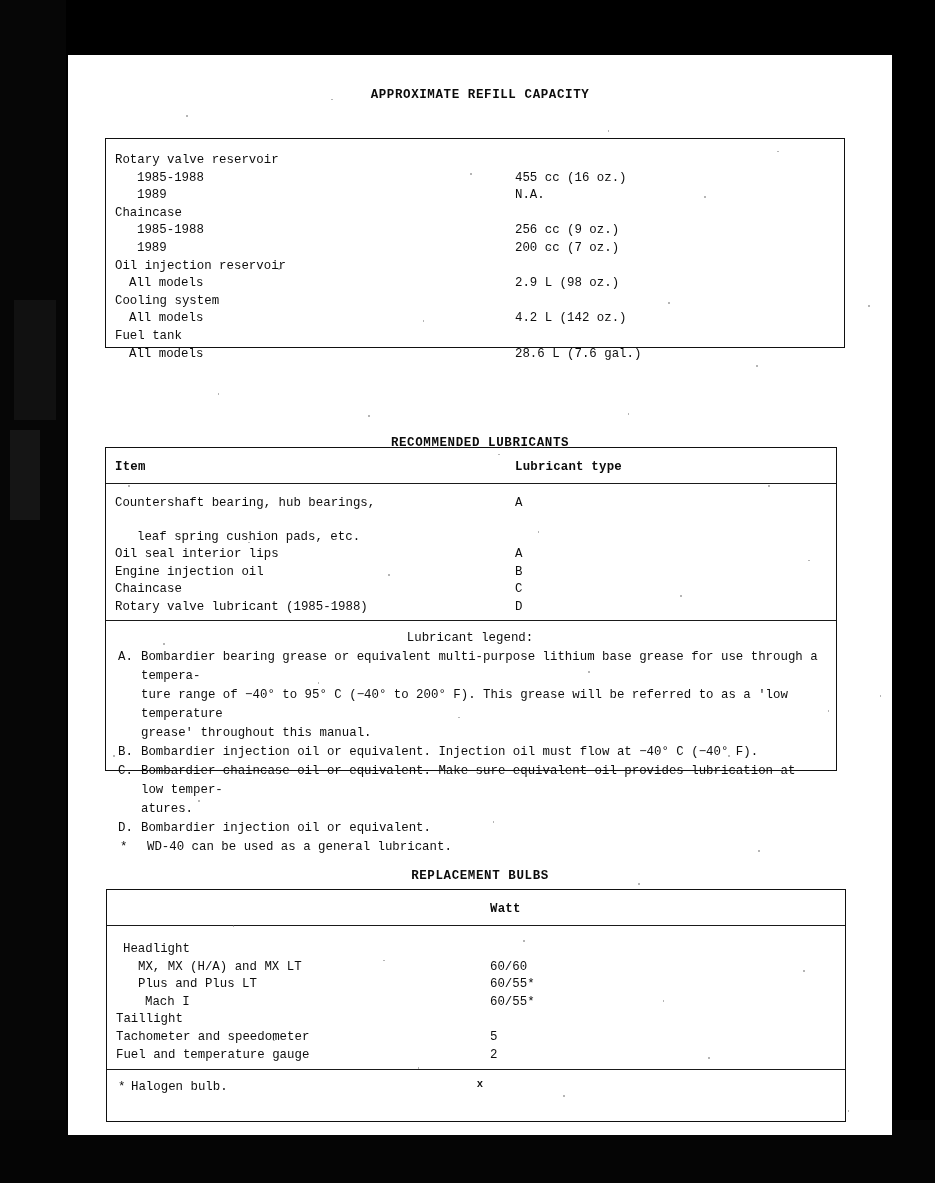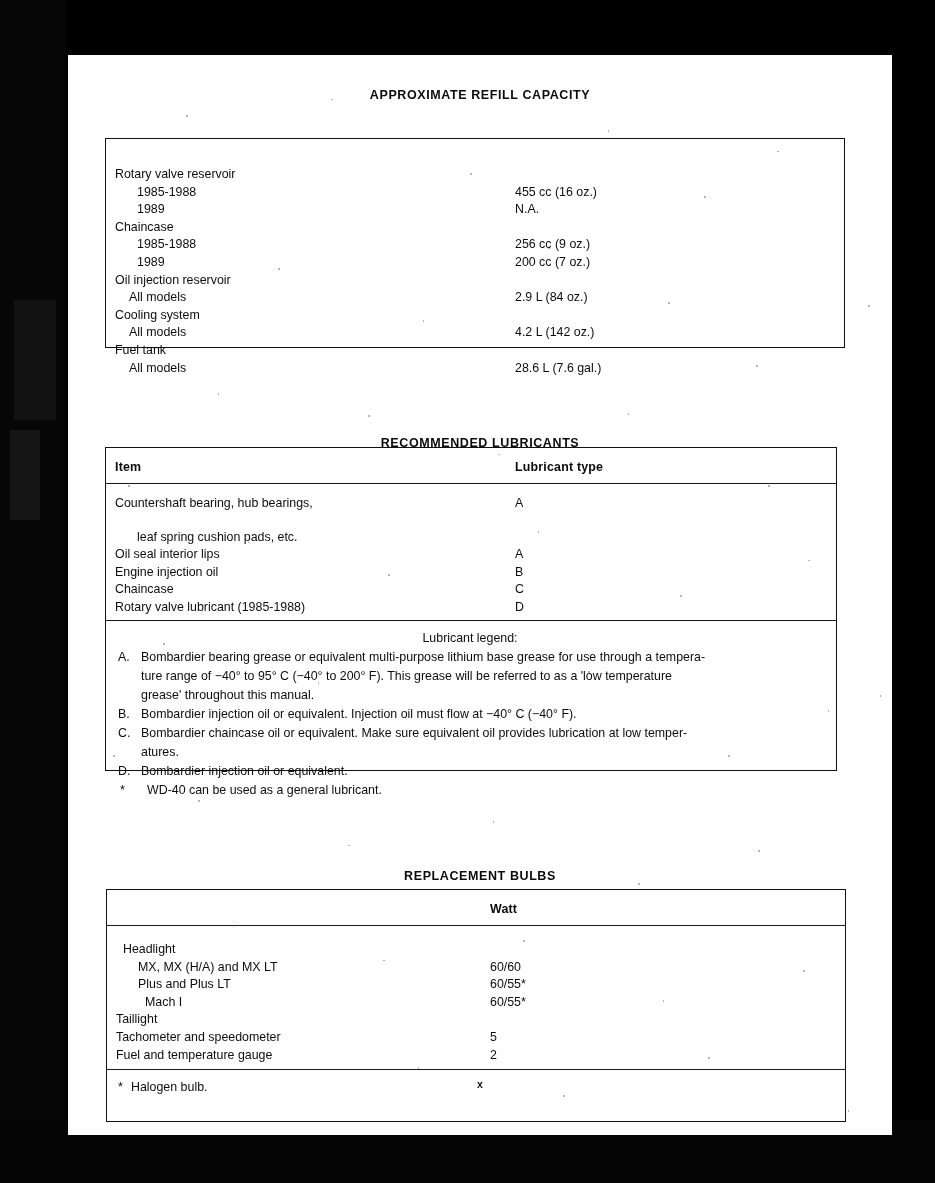--- a/index.html
+++ b/index.html
@@ -13,20 +13,21 @@
     overflow: hidden;
     font-family: "Liberation Sans", sans-serif;
   }
 
   
   #scan {
     position: relative;
     width: 935px;
     height: 1183px;
     background: #000;
+    font-family: Liberation Mono, monospace;
   }
   
   .bed-blotch {
     position: absolute;
     background: #0a0a0a;
   }
 
   #page {
     position: absolute;
     left: 68px;
@@ -133,21 +134,21 @@
 
   <div class="bed-blotch" style="left:0;top:0;width:66px;height:1183px;background:#060606;"></div>
   <div class="bed-blotch" style="left:14px;top:300px;width:42px;height:120px;background:#111;"></div>
   <div class="bed-blotch" style="left:10px;top:430px;width:30px;height:90px;background:#151515;"></div>
   <div class="bed-blotch" style="left:0;top:1120px;width:935px;height:63px;background:#050505;"></div>
 
   <div id="page">
 
     <div class="caption" style="top:33px;">APPROXIMATE REFILL CAPACITY</div>
 
-    <div class="tbl" style="left:37px; top:83px; width:740px; height:210px; padding:24px 0 0 0;">
+    <div class="tbl" style="left:37px; top:83px; width:740px; height:210px; padding:10px 0 0 0;">
       <div style="padding:3px 0 0 9px;">
         <div class="row">
           <span class="c-item">Rotary valve reservoir</span>
           <span class="c-val"></span>
         </div>
         <div class="row" style="padding-left:22px;">
           <span class="c-item" style="flex-basis:378px;width:378px;">1985-1988</span>
           <span class="c-val">455 cc (16 oz.)</span>
         </div>
         <div class="row" style="padding-left:22px;">
@@ -165,21 +166,21 @@
         <div class="row" style="padding-left:22px;">
           <span class="c-item" style="flex-basis:378px;width:378px;">1989</span>
           <span class="c-val">200 cc (7 oz.)</span>
         </div>
         <div class="row">
           <span class="c-item">Oil injection reservoir</span>
           <span class="c-val"></span>
         </div>
         <div class="row" style="padding-left:14px;">
           <span class="c-item" style="flex-basis:386px;width:386px;">All models</span>
-          <span class="c-val">2.9 L (84 oz.)</span>
+          <span class="c-val">2.9 L (98 oz.)</span>
         </div>
         <div class="row">
           <span class="c-item">Cooling system</span>
           <span class="c-val"></span>
         </div>
         <div class="row" style="padding-left:14px;">
           <span class="c-item" style="flex-basis:386px;width:386px;">All models</span>
           <span class="c-val">4.2 L (142 oz.)</span>
         </div>
         <div class="row">

